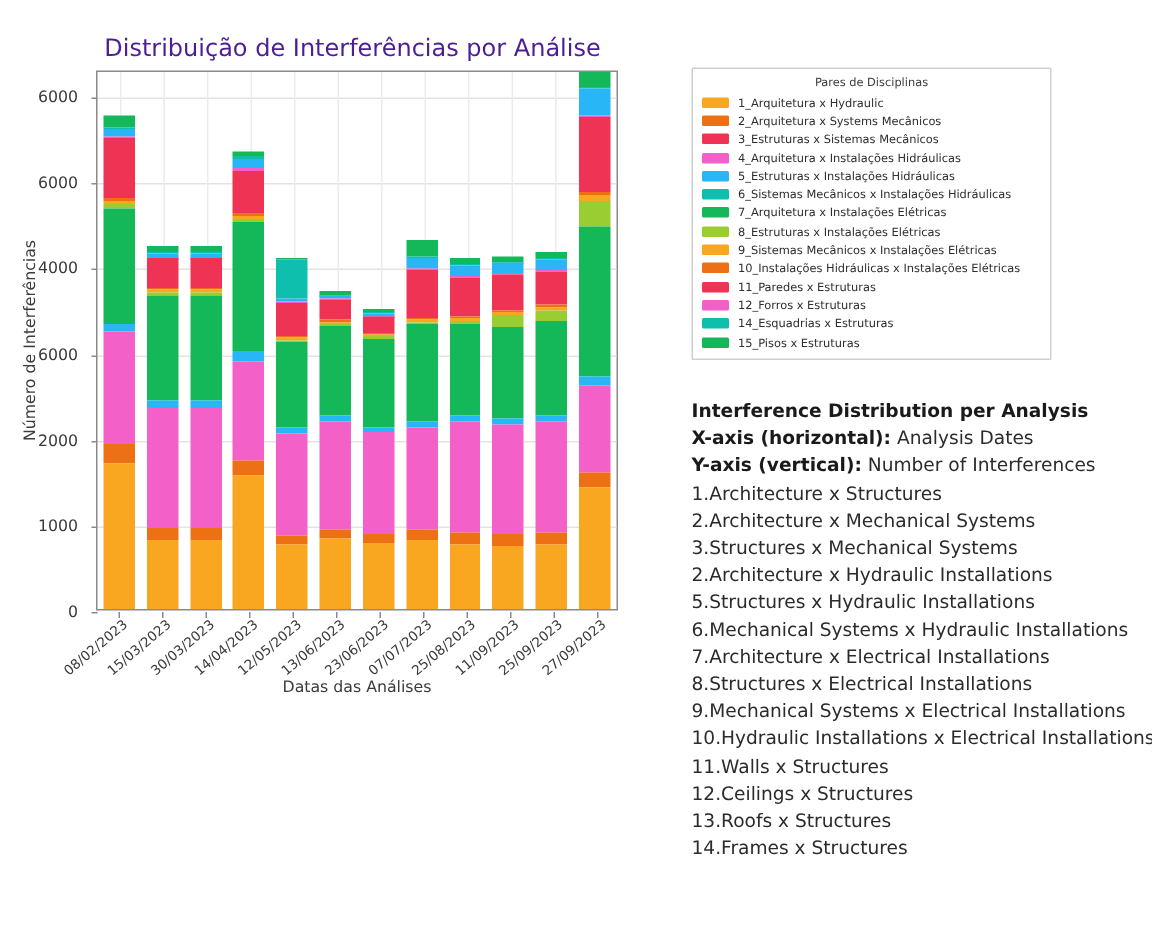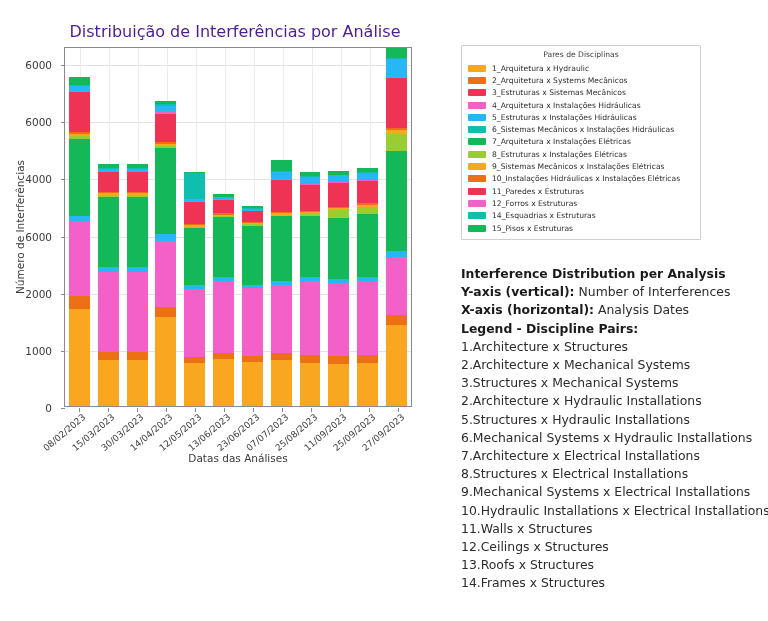--- a/index.html
+++ b/index.html
@@ -412,27 +412,24 @@
           <span class="legend-text">15_Pisos x Estruturas</span>
         </div>
       </div>
   </div>
 
   <div id="notes">
     <div class="note-line">
       <b>Interference Distribution per Analysis</b>
     </div>
     <div class="note-line">
-      <b>Y-axis  (vertical):</b><span> Number of Interferences</span>
-    </div>
-    <div class="note-line">
       <b>X-axis (horizontal):</b><span> Analysis Dates</span>
     </div>
     <div class="note-line">
-      <b>Legend - Discipline Pairs:</b>
+      <b>Y-axis  (vertical):</b><span> Number of Interferences</span>
     </div>
     <div id="notes-pairs">
         <div class="note-line">1.Architecture x Structures</div>
         <div class="note-line">2.Architecture x Mechanical Systems</div>
         <div class="note-line">3.Structures x Mechanical Systems</div>
         <div class="note-line">2.Architecture x Hydraulic Installations</div>
         <div class="note-line">5.Structures x Hydraulic Installations</div>
         <div class="note-line">6.Mechanical Systems x Hydraulic Installations</div>
         <div class="note-line">7.Architecture x Electrical Installations</div>
         <div class="note-line">8.Structures x Electrical Installations</div>

